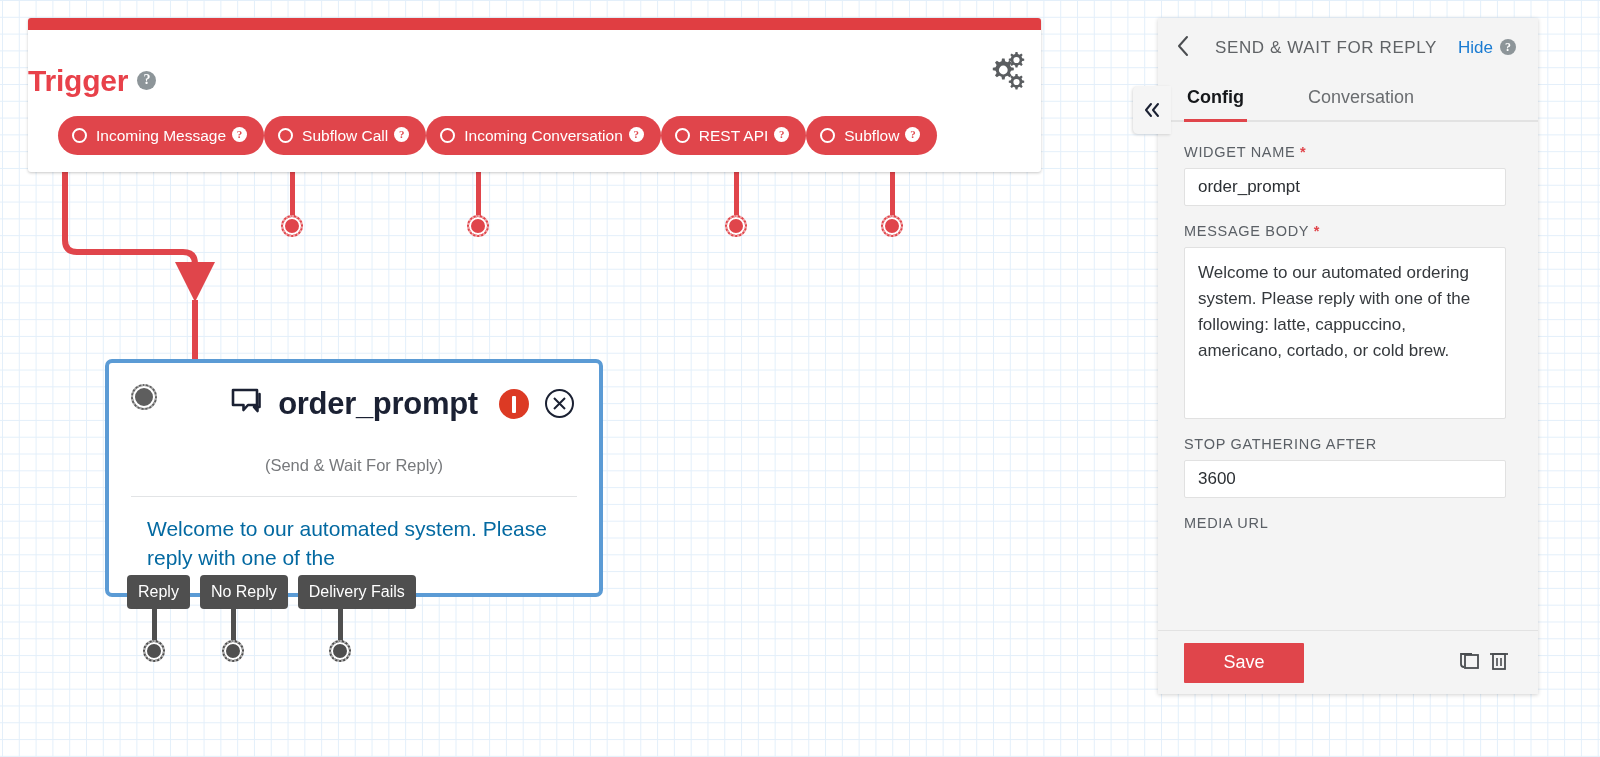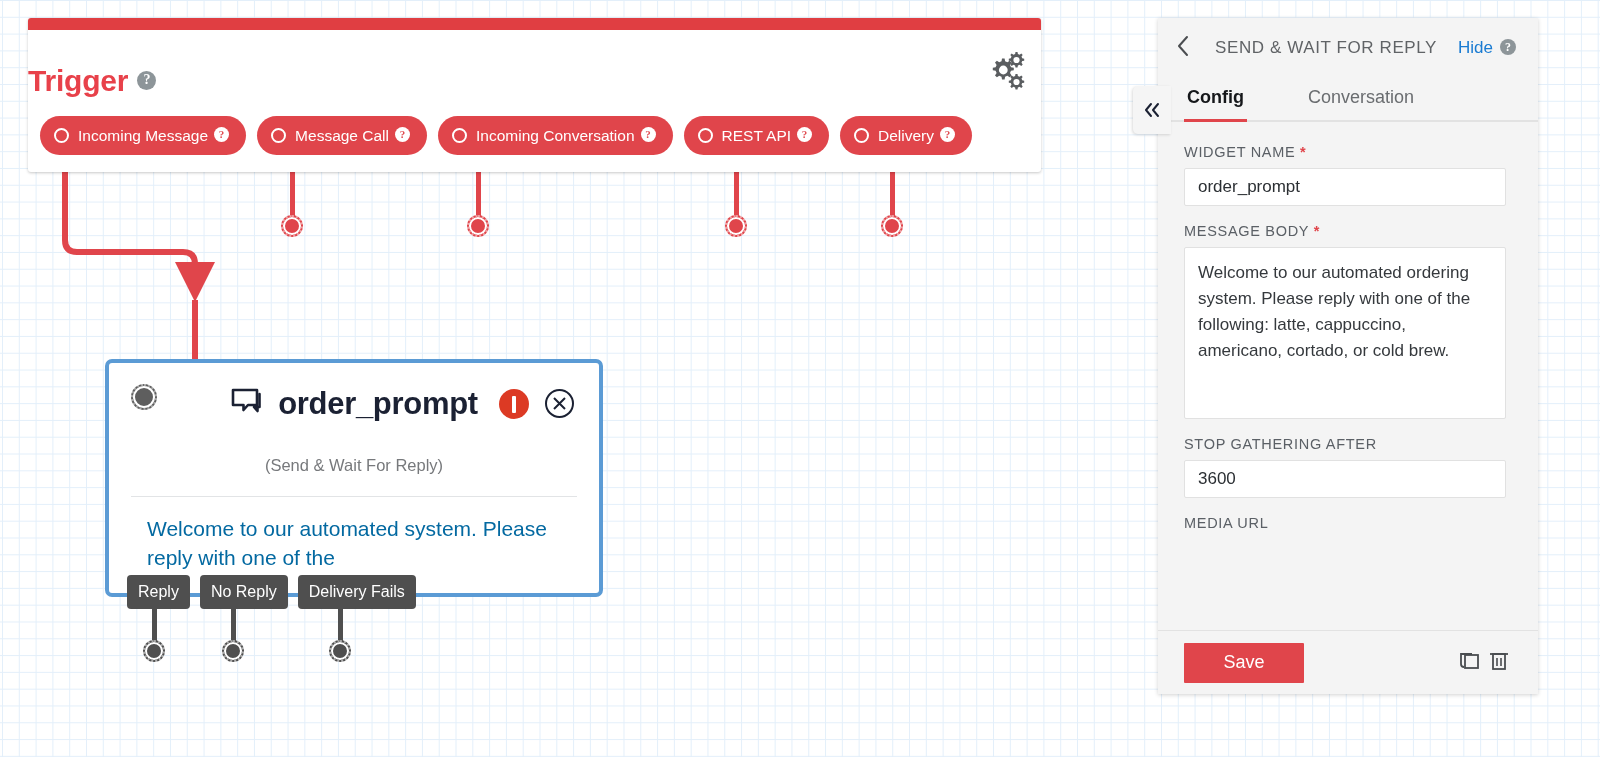--- a/index.html
+++ b/index.html
@@ -70,23 +70,22 @@
   }
   .gear-cluster {
     position: absolute;
     right: 14px; top: 30px;
     width: 44px; height: 44px;
   }
 
   
   .pill-row {
     position: absolute;
-    left: 12px; top: 98px;
+    left: 30px; top: 98px;
     display: flex;
-    gap: 11px;
   }
   .pill {
     display: flex;
     align-items: center;
     height: 39px;
     padding: 0 17px 0 14px;
     background: #e0454b;
     border-radius: 20px;
     color: #ffffff;
     font-size: 15.5px;
@@ -400,36 +399,36 @@
     </div>
 
     <div class="pill-row">
       <div class="pill">
         <span class="ring"></span>
         <span>Incoming Message</span>
         <span class="help-badge small">?</span>
       </div>
       <div class="pill">
         <span class="ring"></span>
-        <span>Message Call</span>
+        <span>Subflow Call</span>
         <span class="help-badge small">?</span>
       </div>
       <div class="pill">
         <span class="ring"></span>
         <span>Incoming Conversation</span>
         <span class="help-badge small">?</span>
       </div>
       <div class="pill">
         <span class="ring"></span>
         <span>REST API</span>
         <span class="help-badge small">?</span>
       </div>
       <div class="pill">
         <span class="ring"></span>
-        <span>Delivery</span>
+        <span>Subflow</span>
         <span class="help-badge small">?</span>
       </div>
     </div>
   </div>
 
   <div class="widget">
     <div class="widget-header">
       <div class="node-dot"></div>
 
       <div class="widget-name-row">

